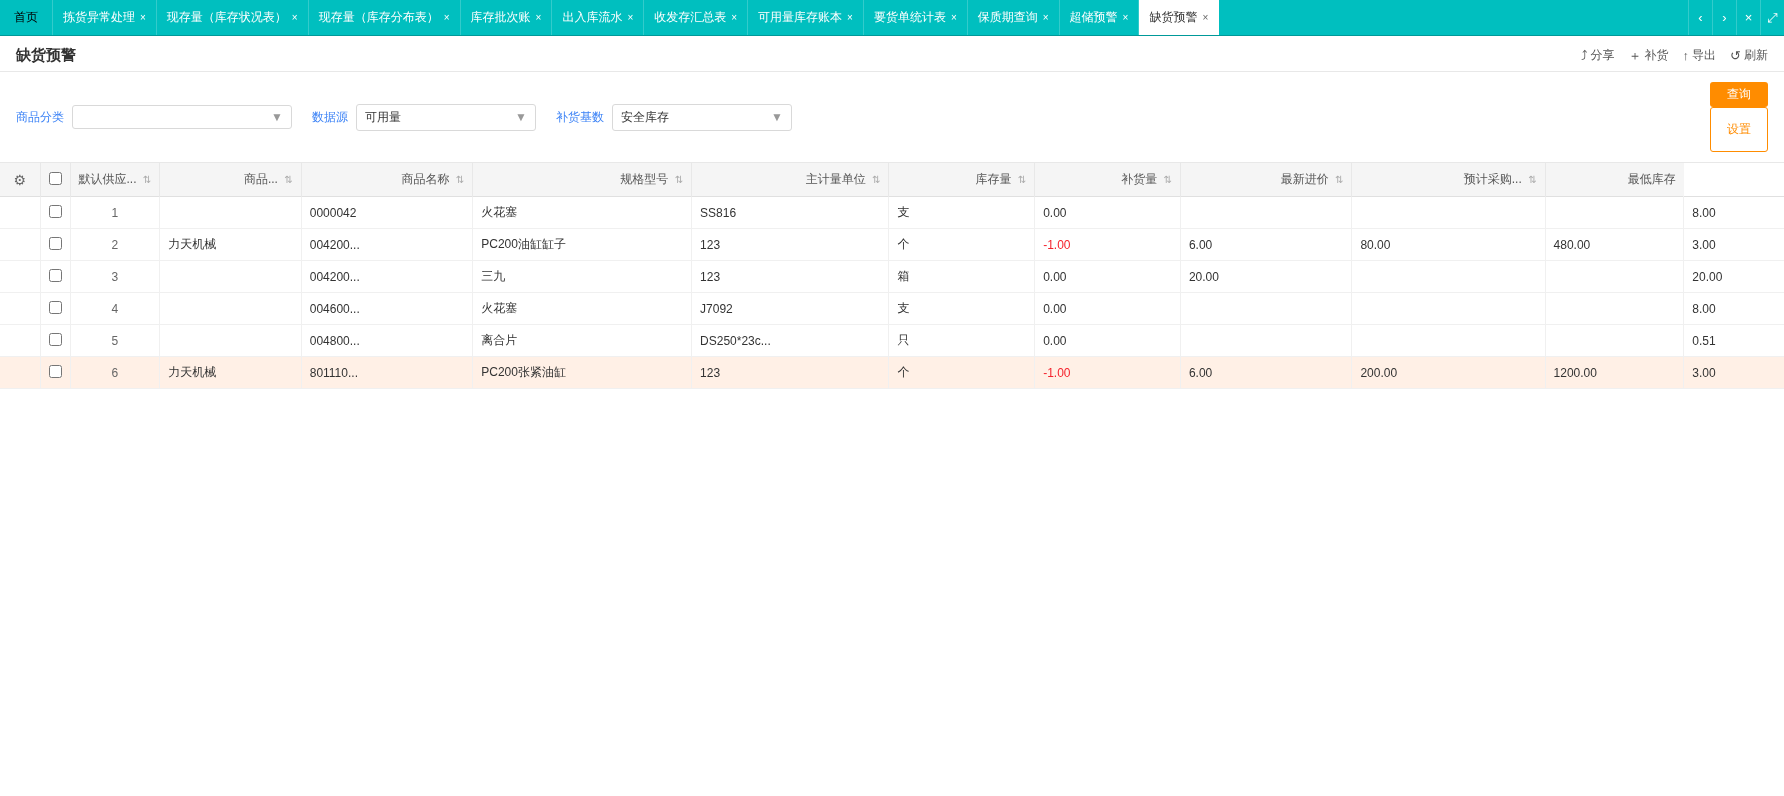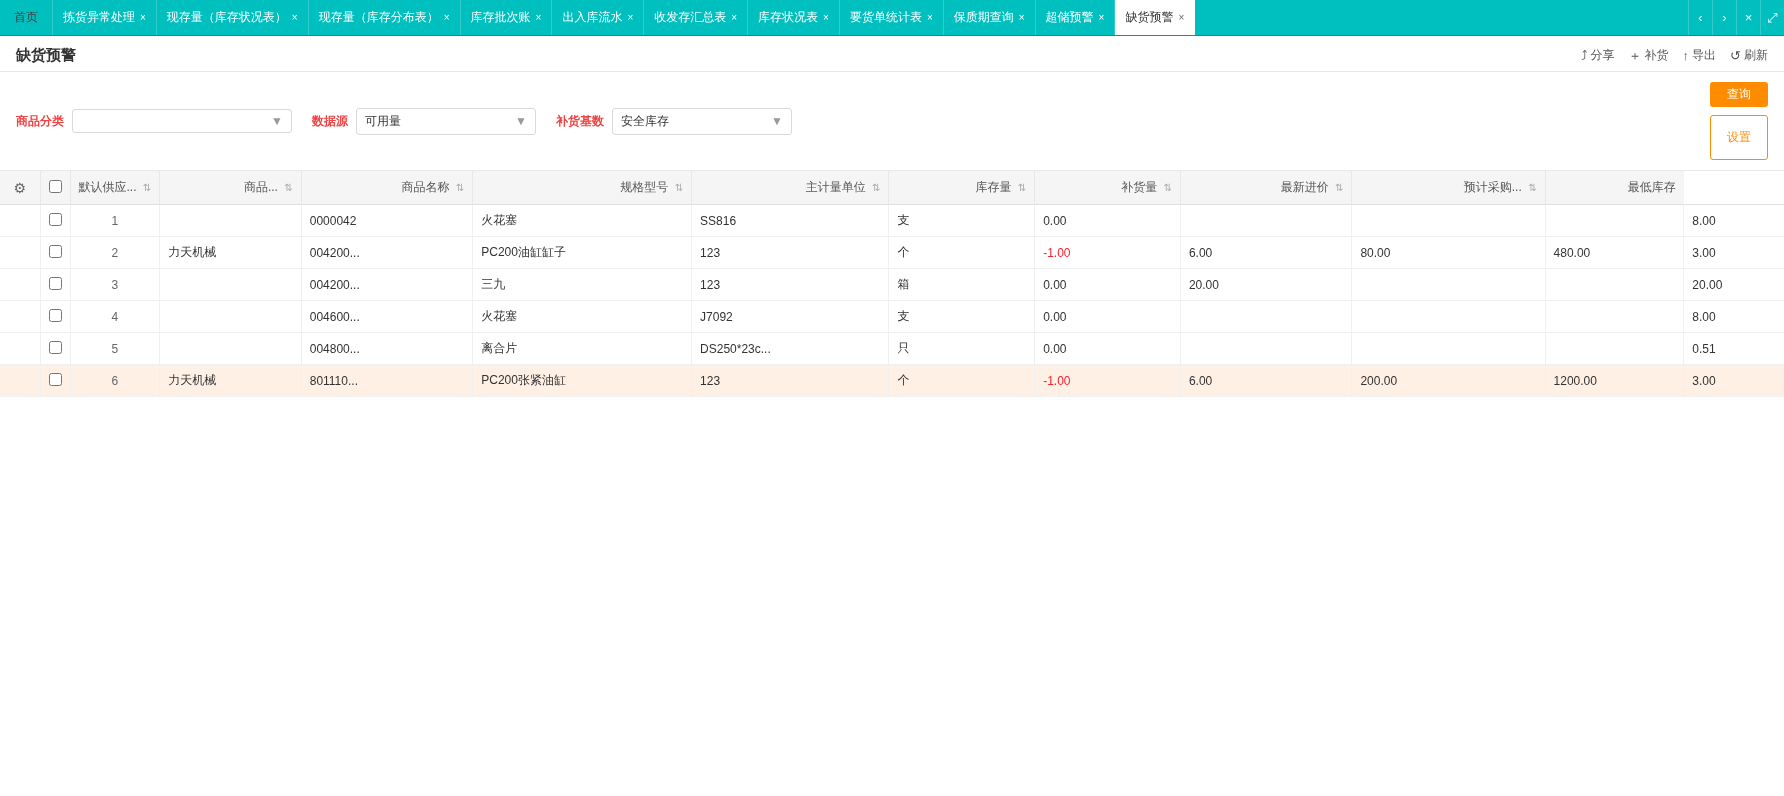--- a/index.html
+++ b/index.html
@@ -29,21 +29,21 @@
     .topnav-item.active { background: #fff; color: #333; }
     .topnav-item .close-x {
       margin-left: 5px;
       font-size: 10px;
       color: inherit;
       cursor: pointer;
     }
     .topnav-item.active .close-x { color: #666; }
     .topnav-home {
       padding: 4px 14px;
-      color: #404040;
+      color: #000000;
       font-size: 12px;
       cursor: pointer;
       border-right: 1px solid rgba(255,255,255,0.2);
       height: 100%;
       display: flex;
       align-items: center;
     }
     .topnav-arrows {
       margin-left: auto;
       display: flex;
@@ -105,24 +105,23 @@
       padding: 10px 16px;
       gap: 20px;
       border-bottom: 1px solid #e8e8e8;
     }
     .filter-group {
       display: flex;
       align-items: center;
       gap: 8px;
     }
     .filter-label {
-      color: #ef4444;
+      color: #3b82f6;
       font-size: 12px;
       white-space: nowrap;
-      font-weight: bold;
     }
     .filter-select {
       display: flex;
       align-items: center;
       border: 1px solid #d9d9d9;
       border-radius: 3px;
       padding: 4px 8px;
       min-width: 160px;
       background: #fff;
       cursor: pointer;
@@ -132,21 +131,21 @@
     }
     .filter-select .caret { color: #999; margin-left: 8px; }
 
     .filter-select-wide { min-width: 220px; }
     .filter-select-medium { min-width: 180px; }
 
     .filter-actions {
       margin-left: auto;
       display: flex;
       flex-direction: column;
-      gap: 8px;
+      gap: 0;
     }
     .btn-query {
       background: #ff8c00;
       color: #fff;
       border: none;
       border-radius: 3px;
       padding: 4px 16px;
       cursor: pointer;
       font-size: 12px;
       font-family: inherit;
@@ -244,21 +243,21 @@
   </div>
   <div class="topnav-item">
     <span>出入库流水</span>
     <span class="close-x">×</span>
   </div>
   <div class="topnav-item">
     <span>收发存汇总表</span>
     <span class="close-x">×</span>
   </div>
   <div class="topnav-item">
-    <span>库存状况表</span>
+    <span>可用量库存账本</span>
     <span class="close-x">×</span>
   </div>
   <div class="topnav-item">
     <span>要货单统计表</span>
     <span class="close-x">×</span>
   </div>
   <div class="topnav-item">
     <span>保质期查询</span>
     <span class="close-x">×</span>
   </div>

